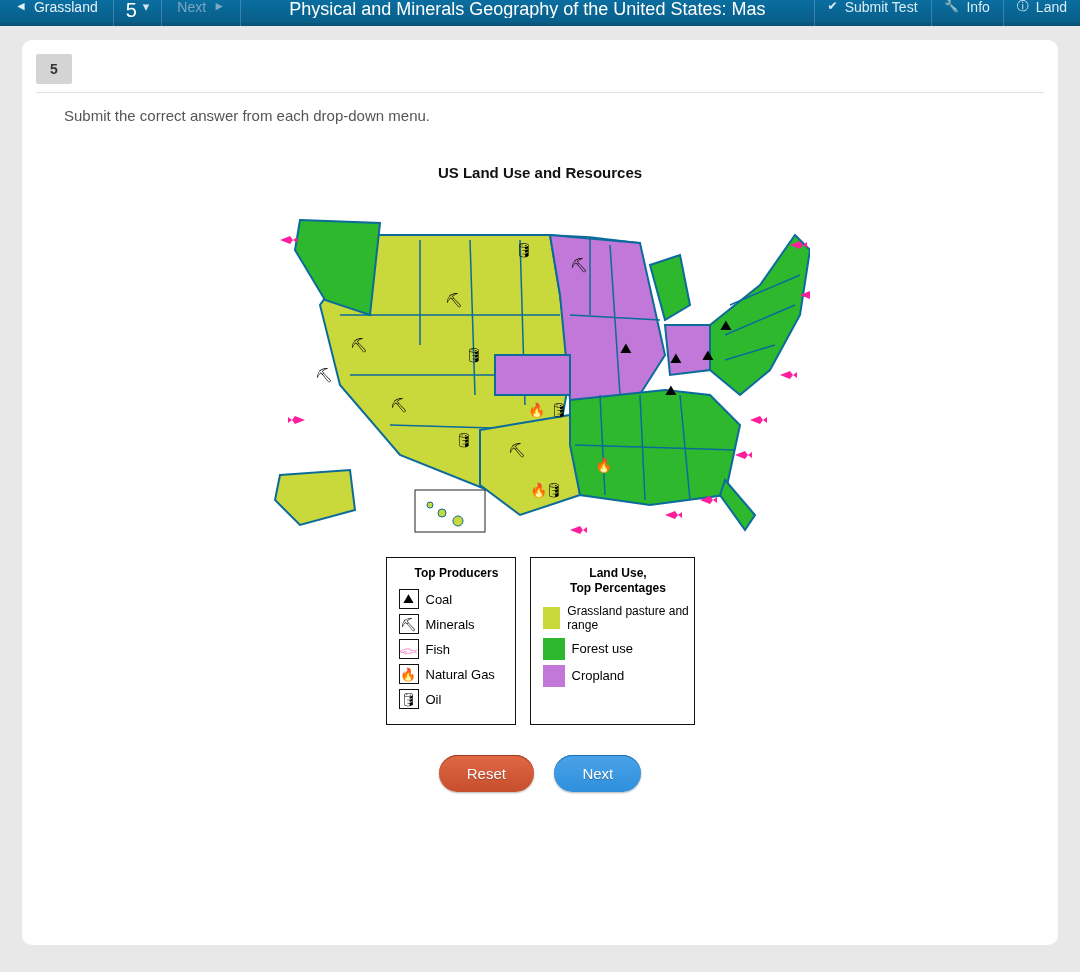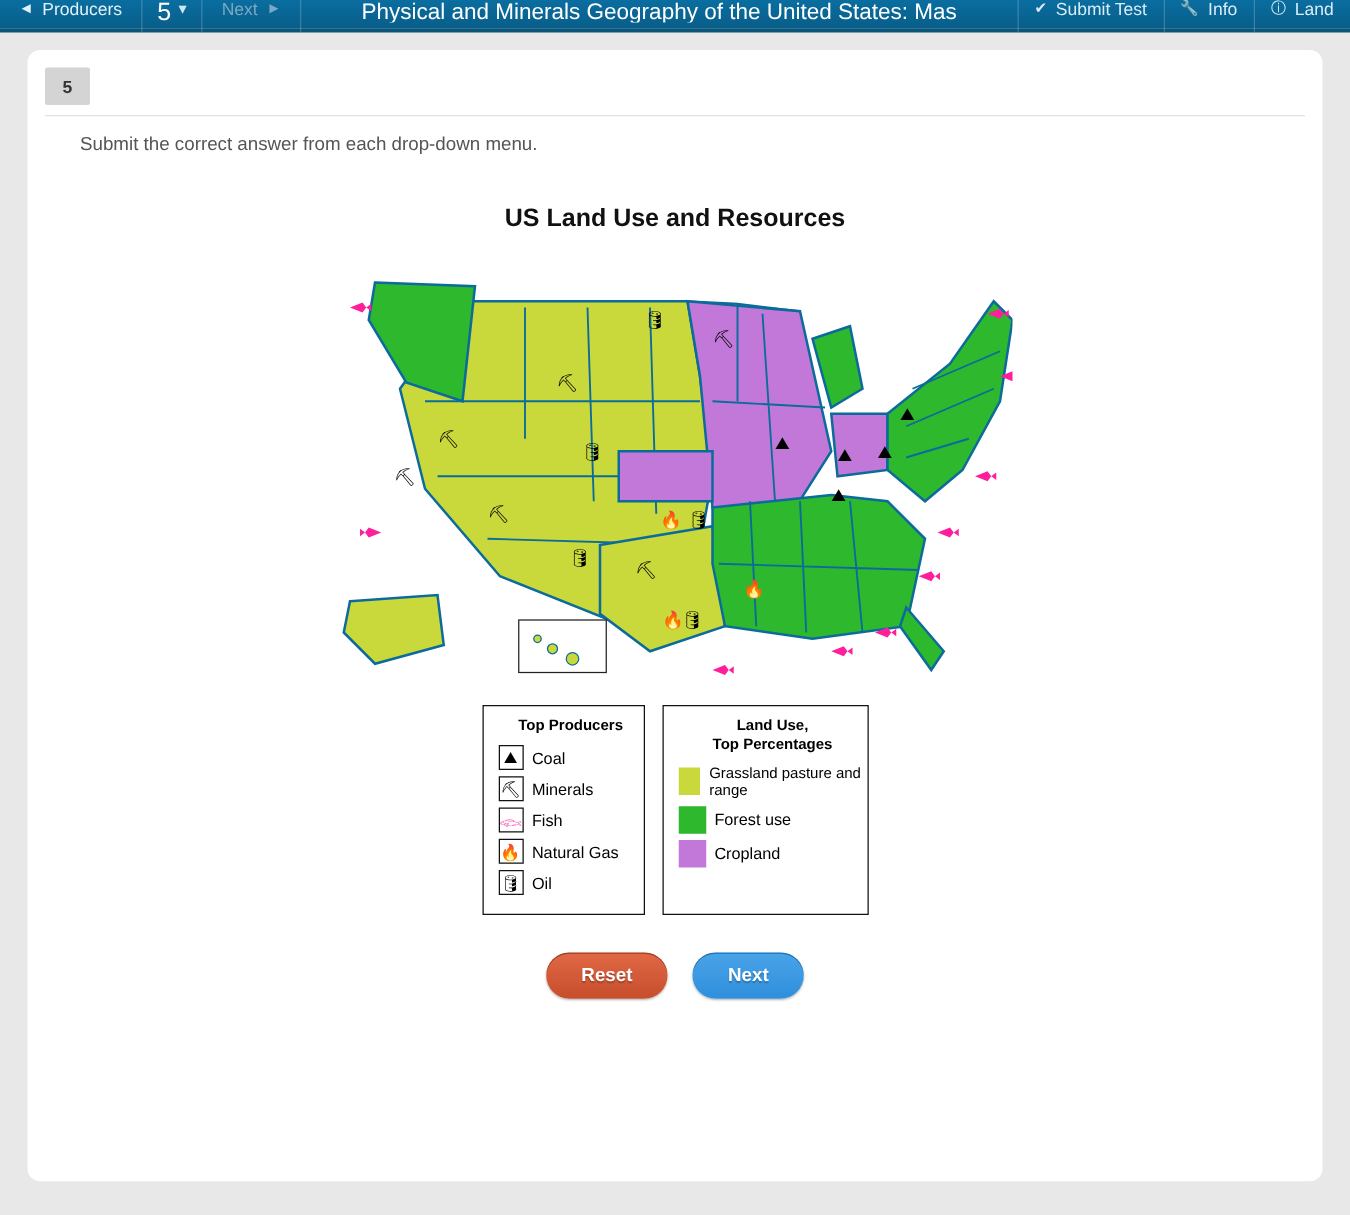--- a/index.html
+++ b/index.html
@@ -94,21 +94,21 @@
     font-size: 15px;
     color: #555;
     padding: 14px 0 0 42px;
   }
   .map-wrap {
     text-align: center;
     padding: 40px 0 0 0;
   }
   .map-title {
     font-weight: bold;
-    font-size: 20px;
+    font-size: 15px;
     color: #111;
     margin-bottom: 14px;
   }
   .map-svg {
     width: 540px;
     height: 340px;
     display: inline-block;
   }
   .legends {
     display: flex;
@@ -165,38 +165,38 @@
   .btn-row {
     text-align: center;
     padding: 30px 0;
   }
   .btn {
     display: inline-block;
     padding: 10px 28px;
     border-radius: 22px;
     color: #fff;
     font-size: 15px;
-    font-weight: 700;
+    font-weight: 400;
     cursor: pointer;
     margin: 0 8px;
     border: none;
     text-shadow: 0 1px 1px rgba(0,0,0,.25);
   }
   .btn-reset { background: linear-gradient(#e06845, #c74e2d); box-shadow: 0 1px 0 #9a3d22 inset, 0 1px 2px rgba(0,0,0,.3); }
   .btn-next  { background: linear-gradient(#4aa3e8, #2f8fdc); box-shadow: 0 1px 0 #1e6fb0 inset, 0 1px 2px rgba(0,0,0,.3); }
   .fish { fill: #ff1e9b; }
   .icon-blk { font-size: 14px; }
 </style>
 </head>
 <body>
 
 <div class="topbar">
   <div class="nav-btn">
     <span class="ico">◄</span>
-    <span>Producers</span>
+    <span>Grassland</span>
   </div>
   <div class="qnum-dd">
     <span>5</span>
     <span class="chev">▾</span>
   </div>
   <div class="nav-btn dim">
     <span>Next</span>
     <span class="ico">►</span>
   </div>
   <div class="title">Physical and Minerals Geography of the United States: Mas</div>

